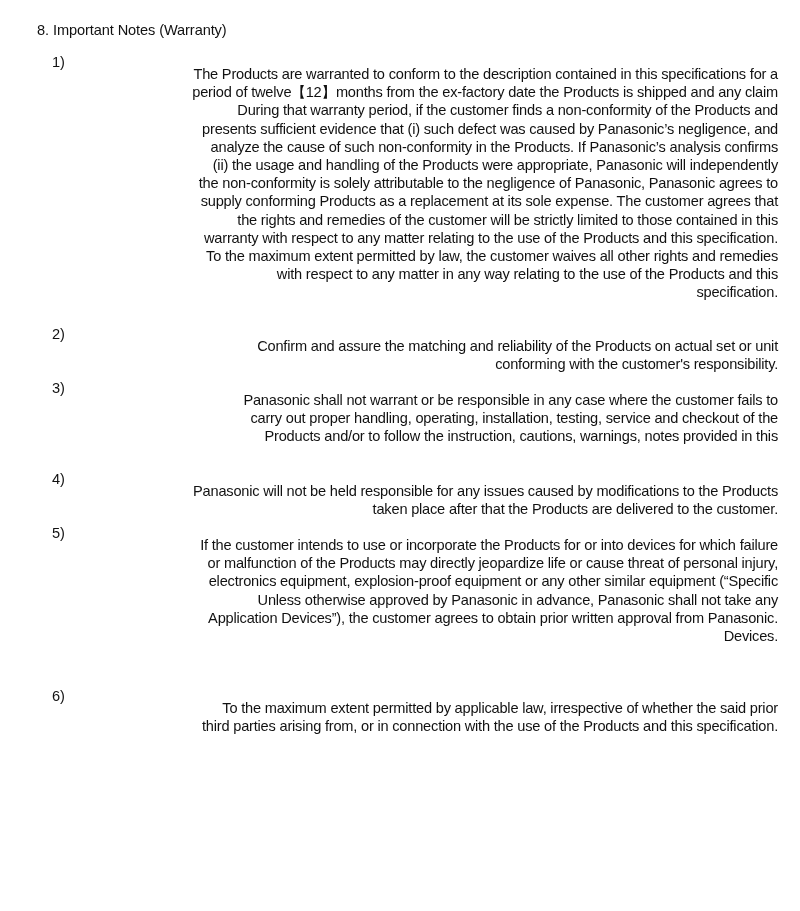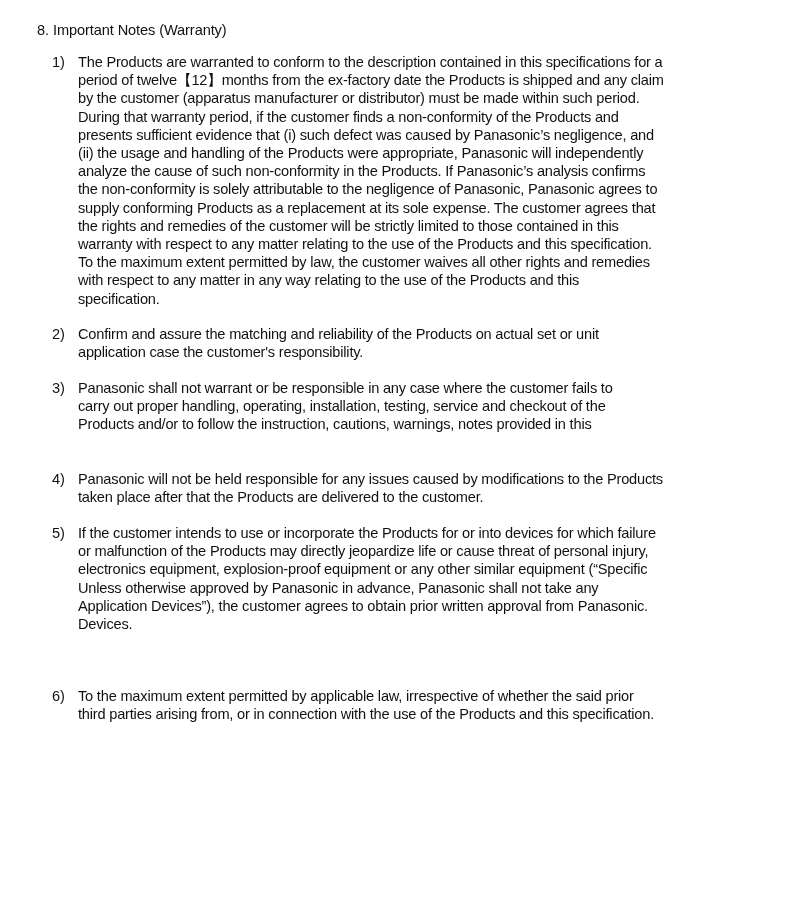--- a/index.html
+++ b/index.html
@@ -39,62 +39,62 @@
     .item-num {
       position: absolute;
       left: 0;
       top: 0;
       line-height: 18.2px;
       white-space: nowrap;
     }
     .item-body {
       position: absolute;
       left: 26px;
-      top: 0;
+      top: 12px;
       width: 700px;
+      text-align: right;
     }
     .line {
       display: block;
       line-height: 18.2px;
       white-space: nowrap;
       letter-spacing: -0.2px;
     }
   </style>
 </head>
 <body>
 
 <div class="page">
 
   <div class="heading">8. Important Notes (Warranty)</div>
 
   <div class="item" style="top:53px;">
     <div class="item-num">1)</div>
     <div class="item-body">
       <span class="line">The Products are warranted to conform to the description contained in this specifications for a</span>
       <span class="line">period of twelve【12】months from the ex-factory date the Products is shipped and any claim</span>
-      <span class="line">by the customer (apparatus manufacturer or distributor) must be made within such period.</span>
       <span class="line">During that warranty period, if the customer finds a non-conformity of the Products and</span>
       <span class="line">presents sufficient evidence that (i) such defect was caused by Panasonic’s negligence, and</span>
+      <span class="line">analyze the cause of such non-conformity in the Products. If Panasonic’s analysis confirms</span>
       <span class="line">(ii) the usage and handling of the Products were appropriate, Panasonic will independently</span>
-      <span class="line">analyze the cause of such non-conformity in the Products. If Panasonic’s analysis confirms</span>
       <span class="line">the non-conformity is solely attributable to the negligence of Panasonic, Panasonic agrees to</span>
       <span class="line">supply conforming Products as a replacement at its sole expense. The customer agrees that</span>
       <span class="line">the rights and remedies of the customer will be strictly limited to those contained in this</span>
       <span class="line">warranty with respect to any matter relating to the use of the Products and this specification.</span>
       <span class="line">To the maximum extent permitted by law, the customer waives all other rights and remedies</span>
       <span class="line">with respect to any matter in any way relating to the use of the Products and this</span>
       <span class="line">specification.</span>
     </div>
   </div>
 
   <div class="item" style="top:325px;">
     <div class="item-num">2)</div>
     <div class="item-body">
       <span class="line">Confirm and assure the matching and reliability of the Products on actual set or unit</span>
-      <span class="line">application case the customer's responsibility.</span>
+      <span class="line">conforming with the customer's responsibility.</span>
     </div>
   </div>
 
   <div class="item" style="top:379px;">
     <div class="item-num">3)</div>
     <div class="item-body">
       <span class="line">Panasonic shall not warrant or be responsible in any case where the customer fails to</span>
       <span class="line">carry out proper handling, operating, installation, testing, service and checkout of the</span>
       <span class="line">Products and/or to follow the instruction, cautions, warnings, notes provided in this</span>
     </div>

